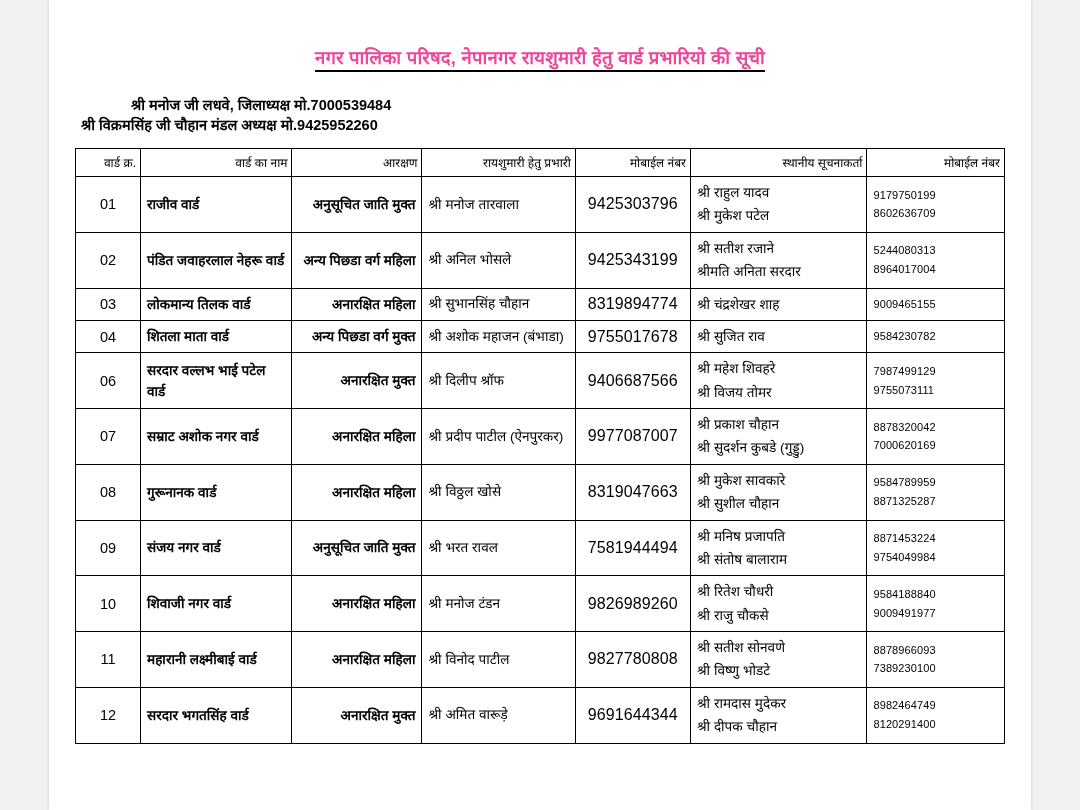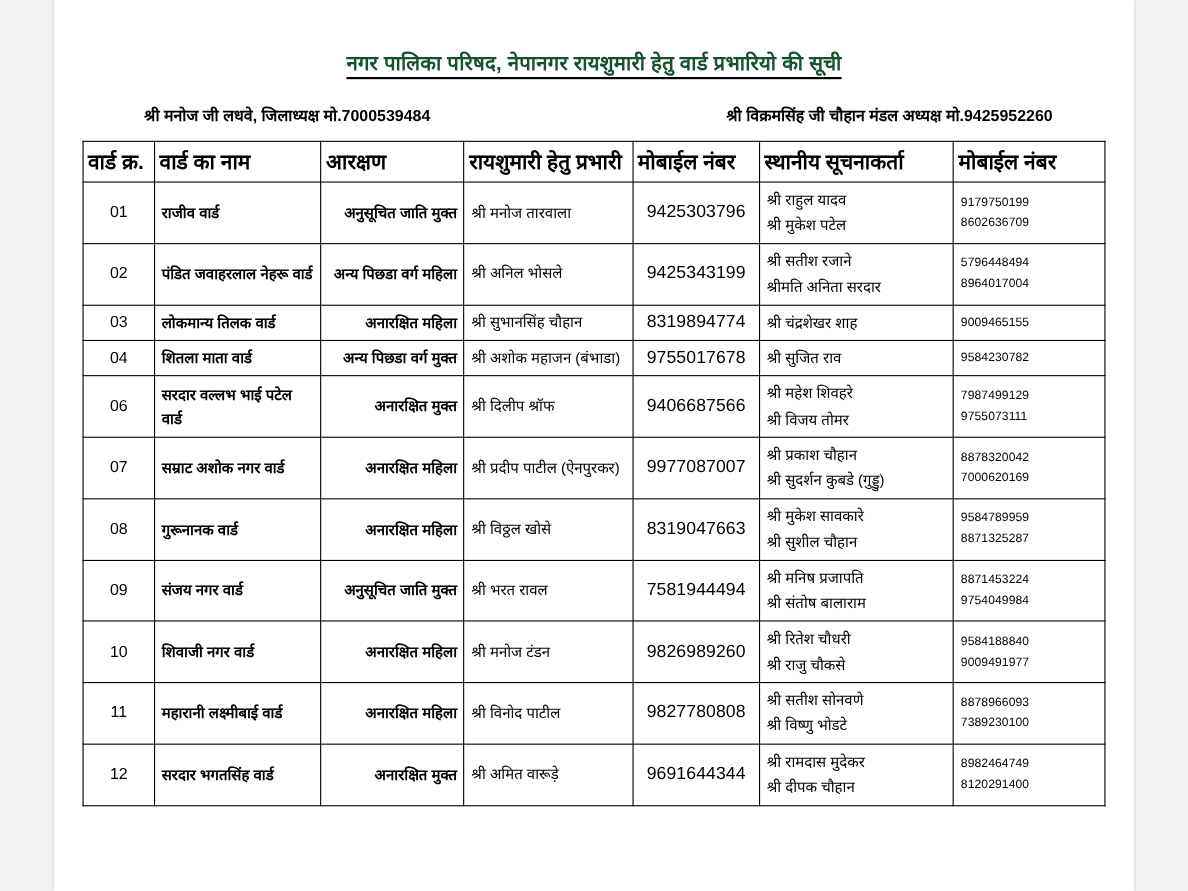--- a/index.html
+++ b/index.html
@@ -29,61 +29,62 @@
     box-shadow: 0 0 3px rgba(0,0,0,0.18);
     padding: 40px 26px 0 26px;
     position: relative;
   }
 
   
   .doc-title {
     text-align: center;
     font-size: 18.5px;
     font-weight: bold;
-    color: #14532d;
+    color: #ec4899;
     letter-spacing: 0.2px;
     margin: 6px 0 0 0;
     line-height: 1.3;
   }
   .doc-title span.underlined {
     border-bottom: 2px solid #000;
     padding-bottom: 2px;
   }
 
   
   .subtitle-row {
     display: flex;
     justify-content: space-between;
     align-items: flex-start;
     margin: 24px 6px 14px 6px;
     font-size: 14.5px;
     font-weight: bold;
     color: #000;
+    flex-direction: column;
   }
   .subtitle-left { padding-left: 50px; }
   .subtitle-right { padding-right: 42px; }
 
   
   table.ward-table {
     width: 100%;
     border-collapse: collapse;
     table-layout: fixed;
     font-size: 13.6px;
     color: #000;
   }
   table.ward-table th,
   table.ward-table td {
     border: 1.4px solid #000;
     padding: 4px 6px;
     vertical-align: middle;
   }
   table.ward-table thead th {
-    text-align: left;
-    font-weight: bold;
-    font-size: 19px;
+    text-align: right;
+    font-weight: normal;
+    font-size: 12px;
     padding: 5px 4px;
     white-space: nowrap;
   }
 
   
   col.c-no       { width: 7.0%;  }
   col.c-name     { width: 16.3%; }
   col.c-res      { width: 14.0%; }
   col.c-incharge { width: 16.5%; }
   col.c-mob1     { width: 12.4%; }
@@ -183,21 +184,21 @@
             <td class="cell-no">02</td>
             <td class="cell-name">पंडित जवाहरलाल नेहरू वार्ड</td>
             <td class="cell-res">अन्य पिछडा वर्ग महिला</td>
             <td class="cell-incharge">श्री अनिल भोसले</td>
             <td class="cell-mobile">9425343199</td>
             <td class="cell-local">
               <span class="sub-line">श्री सतीश रजाने</span>
               <span class="sub-line">श्रीमति अनिता सरदार</span>
             </td>
             <td class="cell-mobile2">
-              <span class="sub-line">5796448494</span>
+              <span class="sub-line">5244080313</span>
               <span class="sub-line">8964017004</span>
             </td>
           </tr>
           <tr>
             <td class="cell-no">03</td>
             <td class="cell-name">लोकमान्य तिलक वार्ड</td>
             <td class="cell-res">अनारक्षित महिला</td>
             <td class="cell-incharge">श्री सुभानसिंह चौहान</td>
             <td class="cell-mobile">8319894774</td>
             <td class="cell-local">

